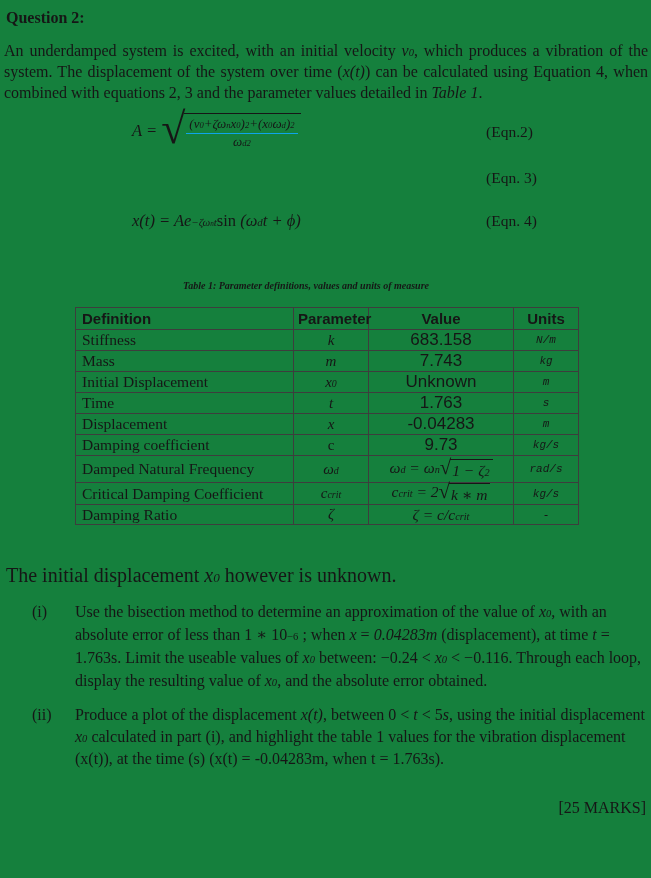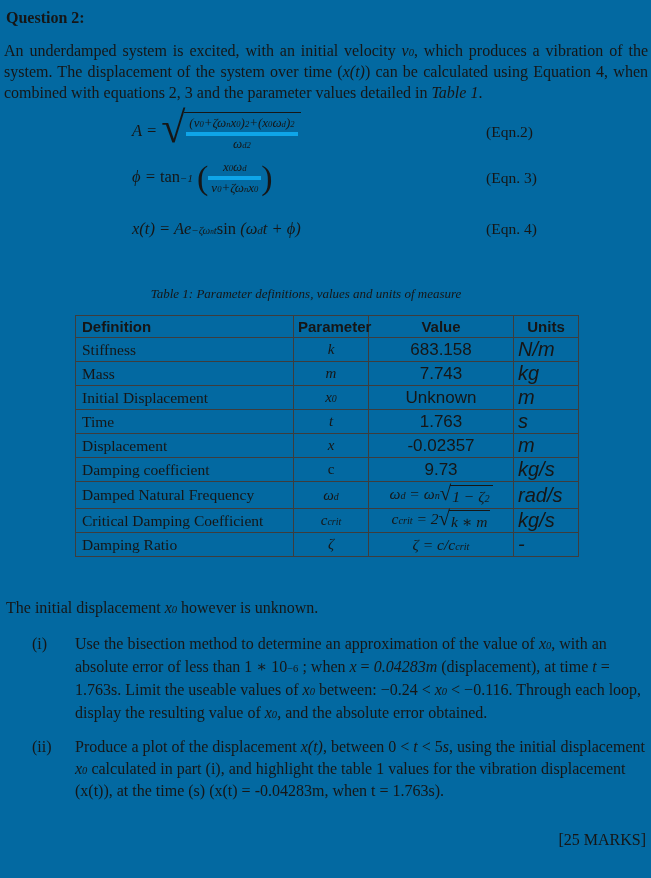--- a/index.html
+++ b/index.html
@@ -1,60 +1,60 @@
 <!DOCTYPE html>
 <html><head>
 <meta charset="utf-8">
 <style>
   html,body{margin:0;padding:0;background:#fff;}
   .page{
     position:relative;width:651px;height:878px;box-sizing:border-box;
-    padding:8px 3px 16px 4px;overflow:hidden;background:#0369a1;color:#161616;
+    padding:8px 3px 16px 4px;overflow:hidden;background:#15803d;color:#161616;
     font-family:"Liberation Serif","DejaVu Serif",serif;
   }
   .q-title{font-weight:bold;font-size:16px;line-height:19px;margin-left:2px;}
   .intro{margin:13px 0 0 0;font-size:16px;line-height:21px;text-align:justify;}
   .page sub{font-size:66%;line-height:0;vertical-align:-16%;}
   .page sup{font-size:66%;line-height:0;vertical-align:38%;}
   .rm{font-style:normal;}
 
   
   .equations{margin:8px 0 0 128px;}
   .equation{position:relative;display:flex;align-items:center;font-size:16.5px;font-style:italic;line-height:1.15;}
   .eq2{min-height:42px;}
   .eq3{margin-top:6px;min-height:38px;}
-  .eq4{margin-top:20px;min-height:24px;}
+  .eq4{margin-top:12px;min-height:24px;}
   .eq-label{position:absolute;left:354px;top:50%;transform:translateY(-50%);font-style:normal;font-size:15.5px;white-space:nowrap;}
   .vfrac{display:inline-block;vertical-align:middle;text-align:center;font-size:13px;line-height:1.3;}
-  .vfrac .vnum{display:block;border-bottom:4px solid #0ea5e9;padding:0 3px;}
+  .vfrac .vnum{display:block;border-bottom:1px solid #0ea5e9;padding:0 3px;}
   .vfrac .vden{display:block;padding:0 3px;}
   .sqrt{display:inline-flex;align-items:flex-start;vertical-align:middle;}
   .sqrt .rsign{font-style:normal;line-height:1;font-size:1.35em;transform:translateY(-0.1em);margin-right:-1px;}
   .sqrt .rbar{border-top:1px solid #161616;padding:2px 3px 0 2px;}
   .sqrt.big .rsign{font-size:44px;line-height:0.8;transform:none;margin-top:-2px;}
   .equation .bparen{font-style:normal;font-size:34px;line-height:0.9;vertical-align:middle;}
 
   
-  .caption{margin-top:43px;width:604px;text-align:center;font-style:italic;font-size:13px;line-height:20px;}
+  .caption{margin-top:43px;width:604px;text-align:center;font-style:italic;font-size:10px;line-height:20px;font-weight:bold;}
   table.ptable{border-collapse:collapse;table-layout:fixed;width:503px;margin:11px 0 0 71px;}
   .ptable th,.ptable td{border:1px solid #3d3d3d;padding:0 4px;}
   .ptable th.c-head{font-family:"Liberation Sans","DejaVu Sans",sans-serif;font-weight:bold;font-size:15px;height:21px;text-align:center;}
   .ptable th.c-head.first{text-align:left;padding-left:6px;}
   .ptable td{height:19px;}
   .ptable tr.r-tall td{height:52px;}
   .ptable tr.r-mid td{height:26px;}
   .ptable td.c-def{font-size:15.5px;padding-left:6px;}
   .ptable td.c-param{text-align:center;font-size:15px;}
   .ptable td.c-val{text-align:center;font-family:"Liberation Sans","DejaVu Sans",sans-serif;font-size:17px;}
   .ptable td.c-val.math{font-family:"Liberation Serif","DejaVu Serif",serif;font-size:15.5px;}
-  .ptable td.c-units{text-align:left;font-family:Liberation Sans, sans-serif;font-style:italic;font-size:20px;}
+  .ptable td.c-units{text-align:center;font-family:Liberation Mono, monospace;font-style:italic;font-size:11px;}
   .ptable .vfrac{font-size:14px;}
 
   
-  .note{margin:40px 0 0 2px;font-size:16px;line-height:21px;}
+  .note{margin:40px 0 0 2px;font-size:20px;line-height:21px;}
   .part{position:relative;margin-top:14px;padding-left:71px;font-size:16px;line-height:23px;}
   .part .marker{position:absolute;left:28px;top:0;}
   .part.p2{margin-top:12px;line-height:22px;}
   .marks{margin-top:29px;text-align:right;font-size:16px;padding-right:2px;}
 </style>
 </head>
 <body>
 
 <div class="page">
   <div class="q-title">Question 2:</div>
@@ -63,21 +63,20 @@
 
   <div class="equations">
     <div class="equation eq2">
       <span class="eq-body">A = <span class="sqrt big">
             <span class="rsign">√</span>
             <span class="rbar"><span class="vfrac"><span class="vnum">(v<sub>0</sub>+ζω<sub>n</sub>x<sub>0</sub>)<sup>2</sup>+(x<sub>0</sub>ω<sub>d</sub>)<sup>2</sup></span><span class="vden">ω<sub>d</sub><sup>2</sup></span></span></span>
           </span></span>
       <span class="eq-label">(Eqn.2)</span>
     </div>
     <div class="equation eq3">
-      <span class="eq-body">ϕ = <span class="rm">tan</span><sup>−1</sup> <span class="bparen">(</span><span class="vfrac"><span class="vnum">x<sub>0</sub>ω<sub>d</sub></span><span class="vden">v<sub>0</sub>+ζω<sub>n</sub>x<sub>0</sub></span></span><span class="bparen">)</span></span>
       <span class="eq-label">(Eqn. 3)</span>
     </div>
     <div class="equation eq4">
       <span class="eq-body">x(t) = Ae<sup>−ζω<sub>n</sub>t</sup><span class="rm">sin</span> (ω<sub>d</sub>t + ϕ)</span>
       <span class="eq-label">(Eqn. 4)</span>
     </div>
   </div>
 
   <div class="caption">Table 1: Parameter definitions, values and units of measure</div>
 
@@ -117,21 +116,21 @@
         </tr>
         <tr>
           <td class="c-def">Time</td>
           <td class="c-param"><i>t</i></td>
           <td class="c-val">1.763</td>
           <td class="c-units">s</td>
         </tr>
         <tr>
           <td class="c-def">Displacement</td>
           <td class="c-param"><i>x</i></td>
-          <td class="c-val">-0.02357</td>
+          <td class="c-val">-0.04283</td>
           <td class="c-units">m</td>
         </tr>
         <tr>
           <td class="c-def">Damping coefficient</td>
           <td class="c-param">c</td>
           <td class="c-val">9.73</td>
           <td class="c-units">kg/s</td>
         </tr>
         <tr class="r-mid">
           <td class="c-def">Damped Natural Frequency</td>

